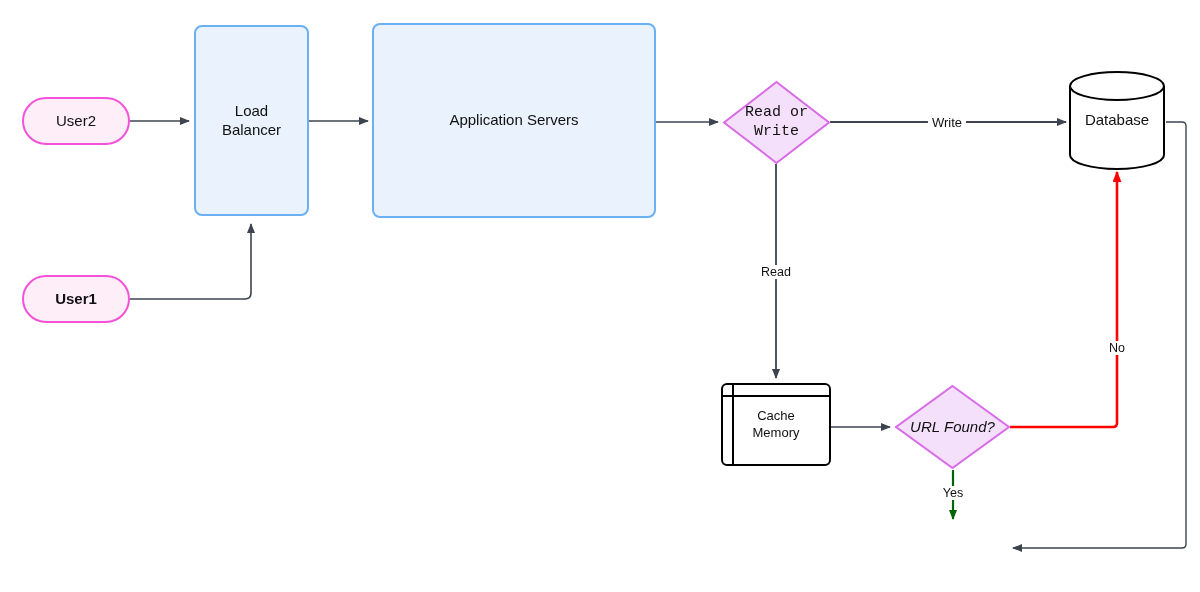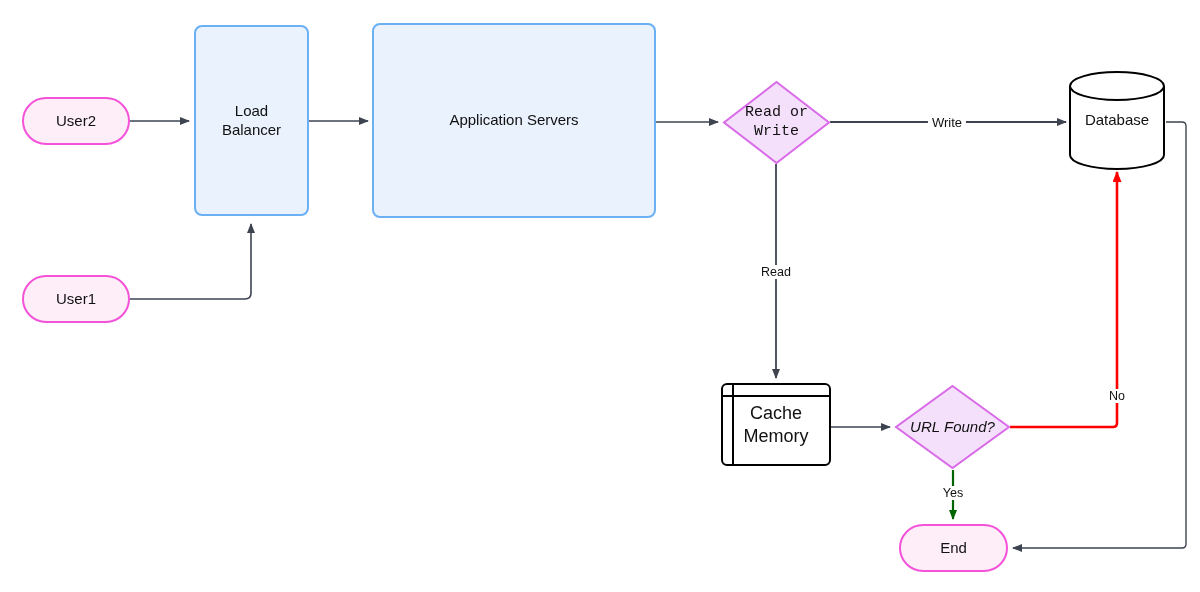--- a/index.html
+++ b/index.html
@@ -28,21 +28,21 @@
     color:#111111;font-size:15px;
   }
   
   .diamond{background:transparent;}
   .diamond .dshape{position:absolute;left:0;top:0;width:100%;height:100%;}
   .diamond .lbl{position:relative;z-index:2;font-size:15px;color:#111111;}
 
   
   .storage{
     background:#ffffff;border:2px solid #000000;border-radius:6px;
-    color:#111111;font-size:18px;
+    color:#111111;font-size:13px;
   }
   .storage .vline{position:absolute;left:9px;top:0;bottom:0;width:0;
     border-left:2px solid #000000;}
   .storage .hline{position:absolute;left:0;right:0;top:10px;height:0;
     border-top:2px solid #000000;}
   .storage .lbl{position:relative;z-index:2;}
 
   
   .cyl{background:transparent;}
   .cyl .cshape{position:absolute;left:0;top:0;width:100%;height:100%;}
@@ -91,27 +91,27 @@
     <path d="M953,470 L953,519" fill="none" stroke="#006400" stroke-width="2.2" marker-end="url(#ah-green)"></path>
 
     <path d="M1010,427 L1113,427 Q1117,427 1117,423 L1117,172" fill="none" stroke="#ff0000" stroke-width="2.6" marker-end="url(#ah-red)"></path>
 
     <path d="M1166,122 L1182,122 Q1186,122 1186,126 L1186,544 Q1186,548 1182,548 L1013,548" fill="none" stroke="#3d4450" stroke-width="1.4" marker-end="url(#ah-dark)"></path>
   </svg>
 
   <div class="elabel" style="left:947px;top:122px;">Write</div>
   <div class="elabel bold" style="left:776px;top:272px;">Read</div>
   <div class="elabel bold" style="left:953px;top:493px;text-align:center;">Yes</div>
-  <div class="elabel bold" style="left:1117px;top:348px;margin-top:48px;">No</div>
+  <div class="elabel bold" style="left:1117px;top:348px;">No</div>
 
   <div class="node pill" style="left:22px;top:97px;width:108px;height:48px;">
     <span class="lbl">User2</span>
   </div>
 
-  <div class="node pill" style="left:22px;top:275px;width:108px;height:48px;">
+  <div class="node pill" style="left:22px;top:275px;width:108px;height:48px;font-weight:bold;">
     <span class="lbl">User1</span>
   </div>
 
   <div class="node proc" style="left:372px;top:23px;width:284px;height:195px;">
     <span class="lbl">Application Servers</span>
   </div>
 
   <div class="node proc" style="left:194px;top:25px;width:115px;height:191px;">
     <span class="lbl">Load
 Balancer</span>
@@ -140,17 +140,14 @@
 Memory</span>
   </div>
 
   <div class="node diamond" style="left:894px;top:384px;width:117px;height:86px;font-style:italic;">
     <svg class="dshape" viewBox="0 0 117 86" preserveAspectRatio="none">
       <polygon points="58.5,2 115,43 58.5,84 2,43" fill="#f5e0fb" stroke="#d96ae8" stroke-width="2"></polygon>
     </svg>
     <span class="lbl">URL Found?</span>
   </div>
 
-  <div class="node pill" style="left:899px;top:524px;width:109px;height:48px;">
-    <span class="lbl">End</span>
-  </div>
 
 </div>
 
 </body></html>

